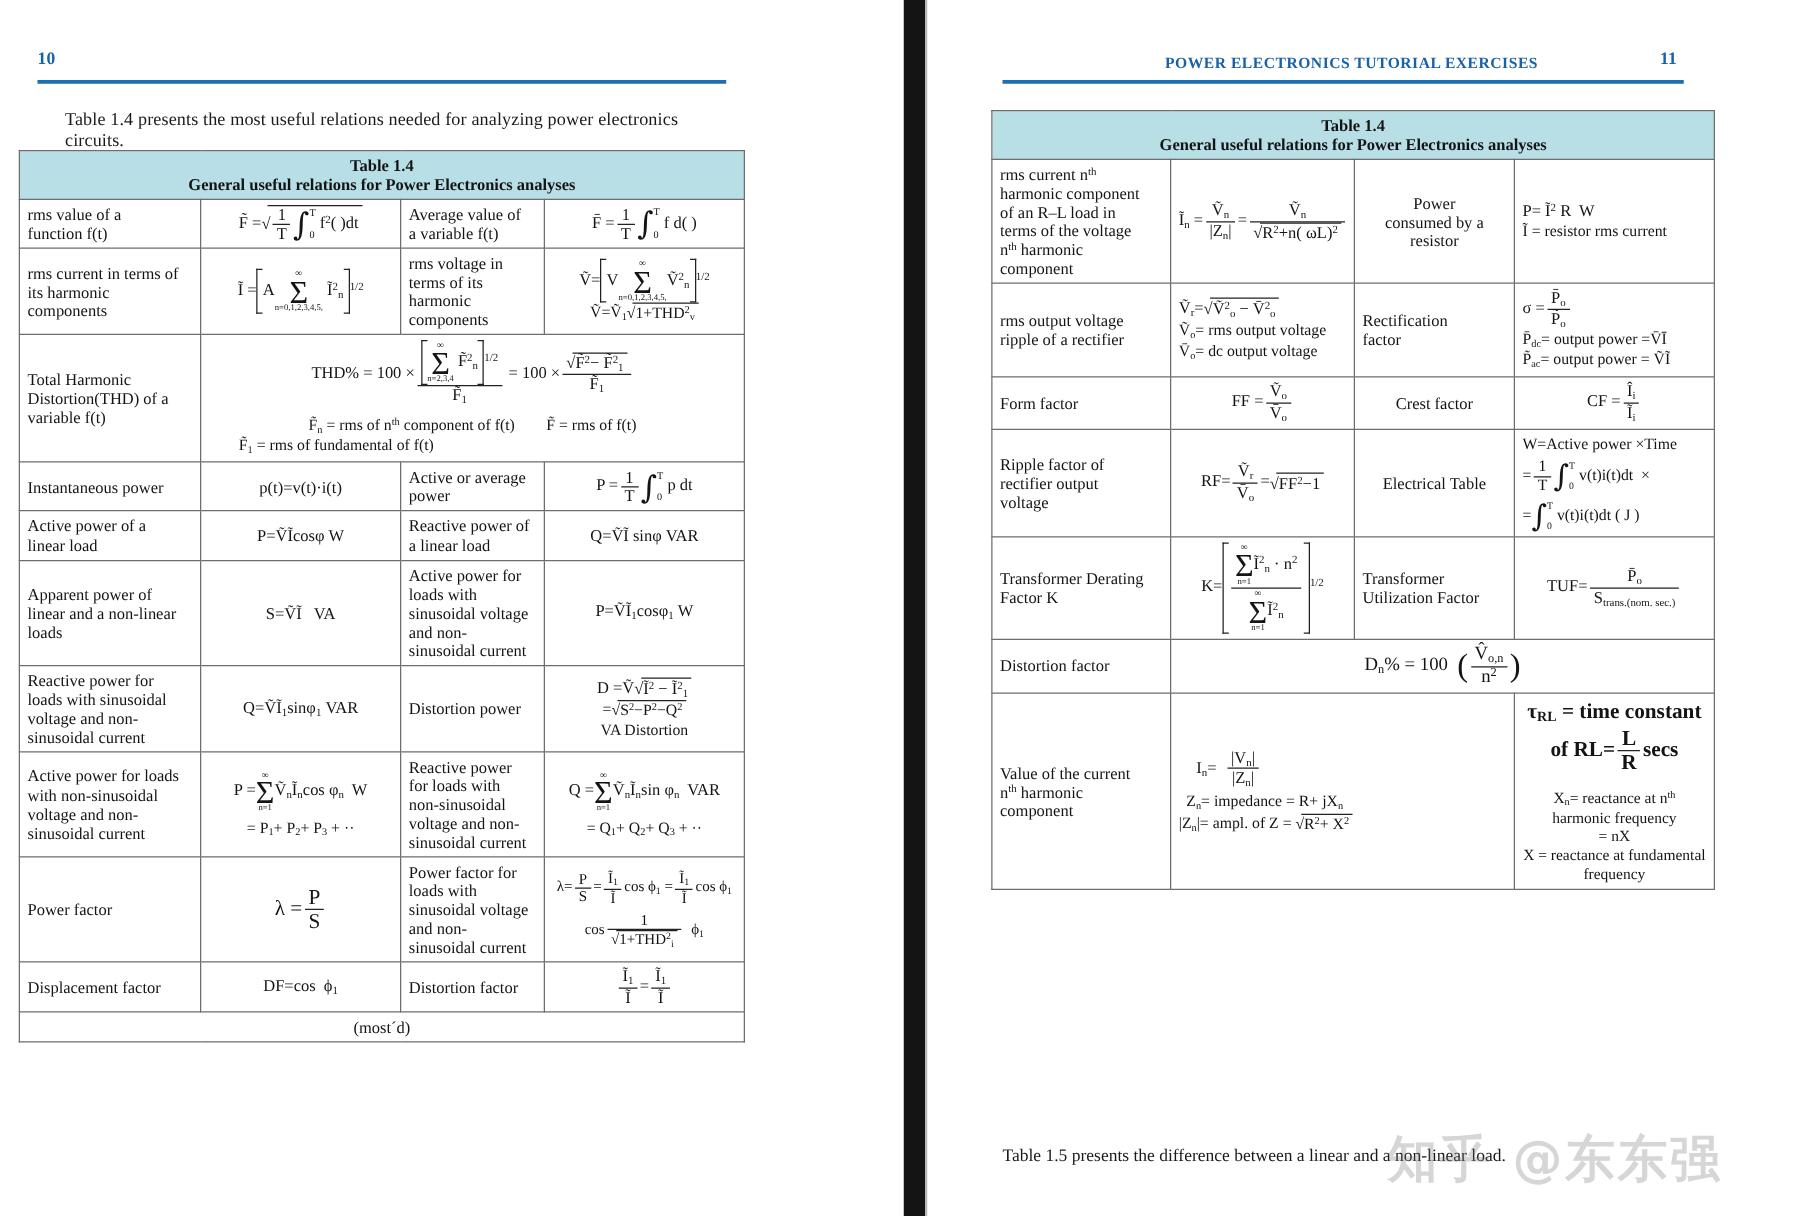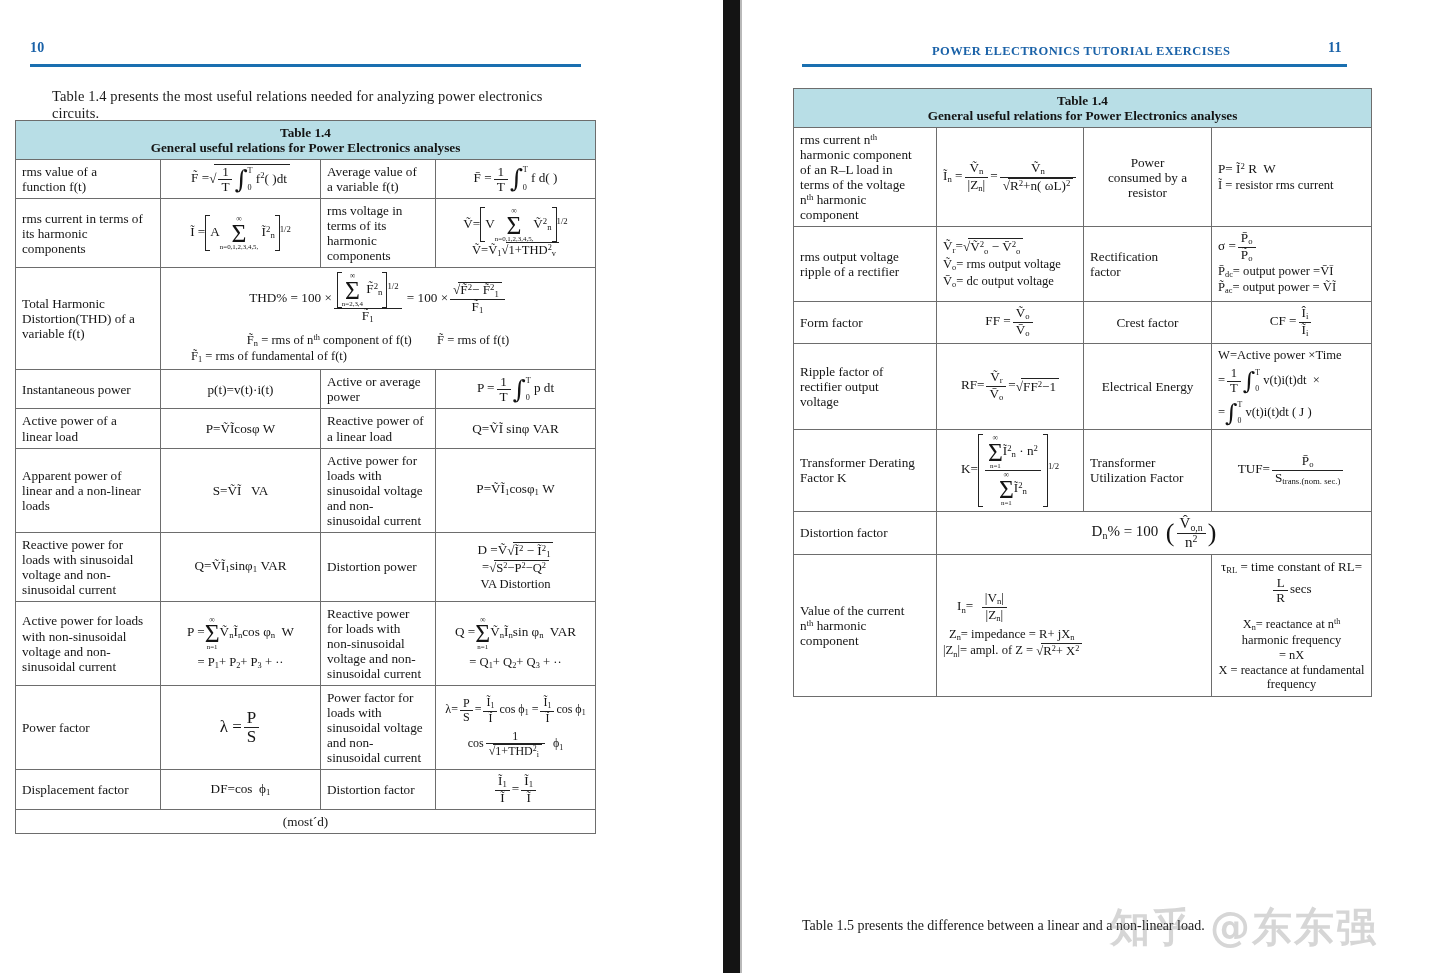--- a/index.html
+++ b/index.html
@@ -326,21 +326,21 @@
           <td class="frm">
             <span class="m">CF =<span class="frac"><span class="num">Î<sub>i</sub></span><span class="den">Ĩ<sub>i</sub></span></span></span>
           </td>
         </tr>
 
         <tr>
           <td class="lbl">Ripple factor of<br>rectifier output<br>voltage</td>
           <td class="frm">
             <span class="m">RF=<span class="frac"><span class="num">Ṽ<sub>r</sub></span><span class="den">V̄<sub>o</sub></span></span>=<span class="sqrt"><span class="rad">√</span><span class="bdy">FF<sup>2</sup>−1</span></span></span>
           </td>
-          <td class="lbl" style="text-align:center;">Electrical Energy</td>
+          <td class="lbl" style="text-align:center;">Electrical Table</td>
           <td class="frm" style="text-align:left;">
             <span class="leftnote" style="font-size:12.6px;">W=Active power ×Time</span>
             <span class="leftnote" style="margin-top:4px;">=<span class="frac"><span class="num">1</span><span class="den">T</span></span><span class="bigint">∫</span><span class="intlim"><span class="u">T</span><span class="l">0</span></span> v(t)i(t)dt &nbsp;×</span>
             <span class="leftnote" style="margin-top:6px;">=<span class="bigint">∫</span><span class="intlim"><span class="u">T</span><span class="l">0</span></span> v(t)i(t)dt ( J )</span>
           </td>
         </tr>
 
         <tr>
           <td class="lbl">Transformer Derating<br>Factor K</td>
           <td class="frm">
@@ -360,21 +360,21 @@
         </tr>
 
         <tr>
           <td class="lbl">Value of the current<br>n<sup>th</sup> harmonic<br>component</td>
           <td class="frm" colspan="2" style="text-align:left;">
             <span class="leftnote" style="font-size:13.2px;padding-left:14px;">I<sub>n</sub>=&nbsp;&nbsp;<span class="frac"><span class="num">|V<sub>n</sub>|</span><span class="den">|Z<sub>n</sub>|</span></span></span>
             <span class="leftnote" style="margin-top:3px;padding-left:6px;">Z<sub>n</sub>= impedance = R+ jX<sub>n</sub></span>
             <span class="leftnote" style="padding-left:0px;">|Z<sub>n</sub>|= ampl. of Z = <span class="sqrt"><span class="rad">√</span><span class="bdy">R<sup>2</sup>+ X<sup>2</sup></span></span></span>
           </td>
           <td class="frm">
-            <span class="smallnote" style="font-size:13px;">τ<sub>RL</sub> = time constant of RL=<span class="frac"><span class="num">L</span><span class="den">R</span></span>secs</span>
+            <span class="smallnote" style="font-size:17px;font-weight:bold;">τ<sub>RL</sub> = time constant of RL=<span class="frac"><span class="num">L</span><span class="den">R</span></span>secs</span>
             <span class="smallnote" style="margin-top:12px;font-size:12.4px;">X<sub>n</sub>= reactance at n<sup>th</sup></span>
             <span class="smallnote" style="font-size:12.4px;">harmonic frequency</span>
             <span class="smallnote" style="font-size:12.4px;">= nX</span>
             <span class="smallnote" style="font-size:12.4px;">X = reactance at fundamental</span>
             <span class="smallnote" style="font-size:12.4px;">frequency</span>
           </td>
         </tr>
       </tbody>
     </table>
 

